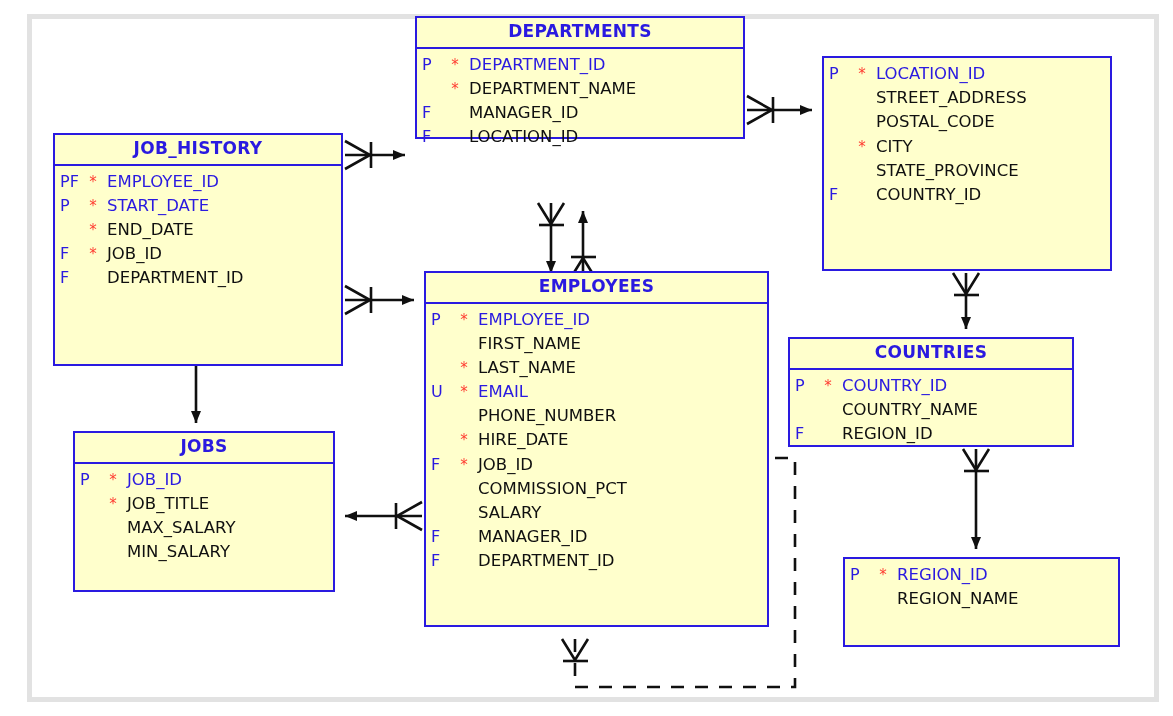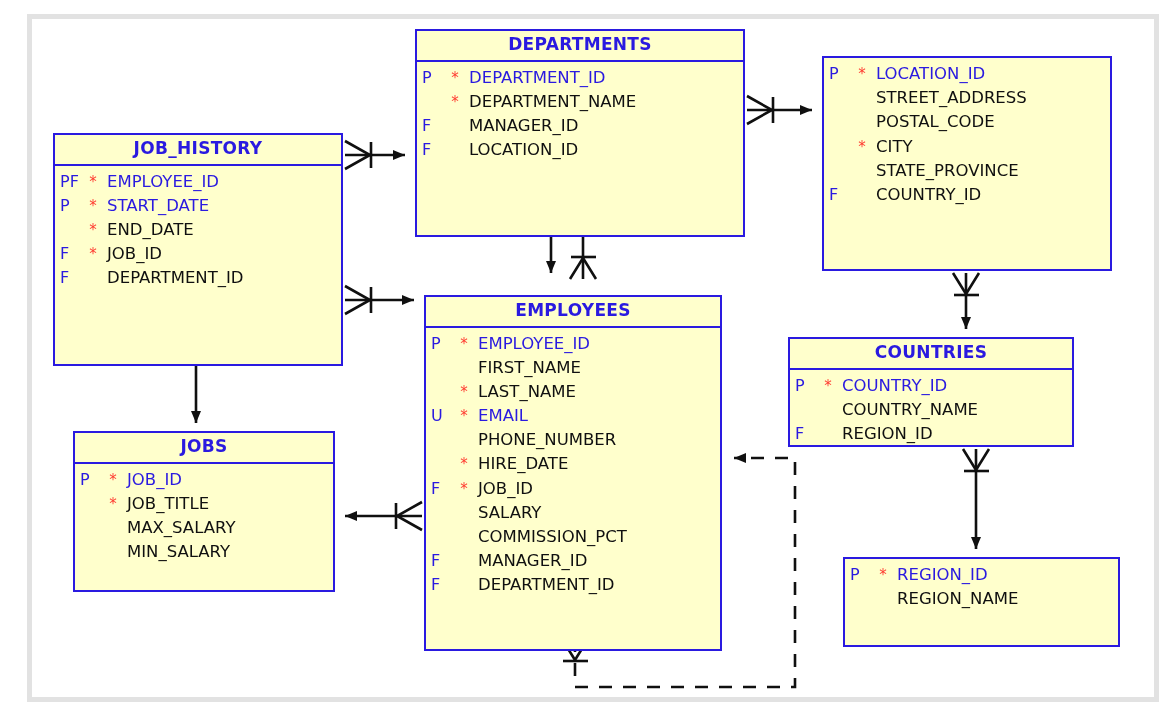--- a/index.html
+++ b/index.html
@@ -189,21 +189,21 @@
             <span class="attr-req">*</span>
             <span class="attr-name">JOB_ID</span>
           </div>
           <div class="attr-row">
             <span class="attr-key">F</span>
             <span class="attr-req"></span>
             <span class="attr-name">DEPARTMENT_ID</span>
           </div>
         </div>
       </div>
-      <div class="entity" style="left: 415px; top: 29px; width: 330px; height: 208px;">
+      <div class="entity" style="left: 415px; top: 16px; width: 330px; height: 123px;">
         <div class="entity-title">DEPARTMENTS</div>
         <div class="attr-list">
           <div class="attr-row">
             <span class="attr-key">P</span>
             <span class="attr-req">*</span>
             <span class="attr-name is-key">DEPARTMENT_ID</span>
           </div>
           <div class="attr-row">
             <span class="attr-key"></span>
             <span class="attr-req">*</span>
@@ -248,21 +248,21 @@
             <span class="attr-req"></span>
             <span class="attr-name">STATE_PROVINCE</span>
           </div>
           <div class="attr-row">
             <span class="attr-key">F</span>
             <span class="attr-req"></span>
             <span class="attr-name">COUNTRY_ID</span>
           </div>
         </div>
       </div>
-      <div class="entity" style="left: 424px; top: 295px; width: 298px; height: 356px;">
+      <div class="entity" style="left: 424px; top: 271px; width: 345px; height: 356px;">
         <div class="entity-title">EMPLOYEES</div>
         <div class="attr-list">
           <div class="attr-row">
             <span class="attr-key">P</span>
             <span class="attr-req">*</span>
             <span class="attr-name is-key">EMPLOYEE_ID</span>
           </div>
           <div class="attr-row">
             <span class="attr-key"></span>
             <span class="attr-req"></span>
@@ -289,26 +289,26 @@
             <span class="attr-name">HIRE_DATE</span>
           </div>
           <div class="attr-row">
             <span class="attr-key">F</span>
             <span class="attr-req">*</span>
             <span class="attr-name">JOB_ID</span>
           </div>
           <div class="attr-row">
             <span class="attr-key"></span>
             <span class="attr-req"></span>
+            <span class="attr-name">COMMISSION_PCT</span>
+          </div>
+          <div class="attr-row">
+            <span class="attr-key"></span>
+            <span class="attr-req"></span>
             <span class="attr-name">SALARY</span>
-          </div>
-          <div class="attr-row">
-            <span class="attr-key"></span>
-            <span class="attr-req"></span>
-            <span class="attr-name">COMMISSION_PCT</span>
           </div>
           <div class="attr-row">
             <span class="attr-key">F</span>
             <span class="attr-req"></span>
             <span class="attr-name">MANAGER_ID</span>
           </div>
           <div class="attr-row">
             <span class="attr-key">F</span>
             <span class="attr-req"></span>
             <span class="attr-name">DEPARTMENT_ID</span>

